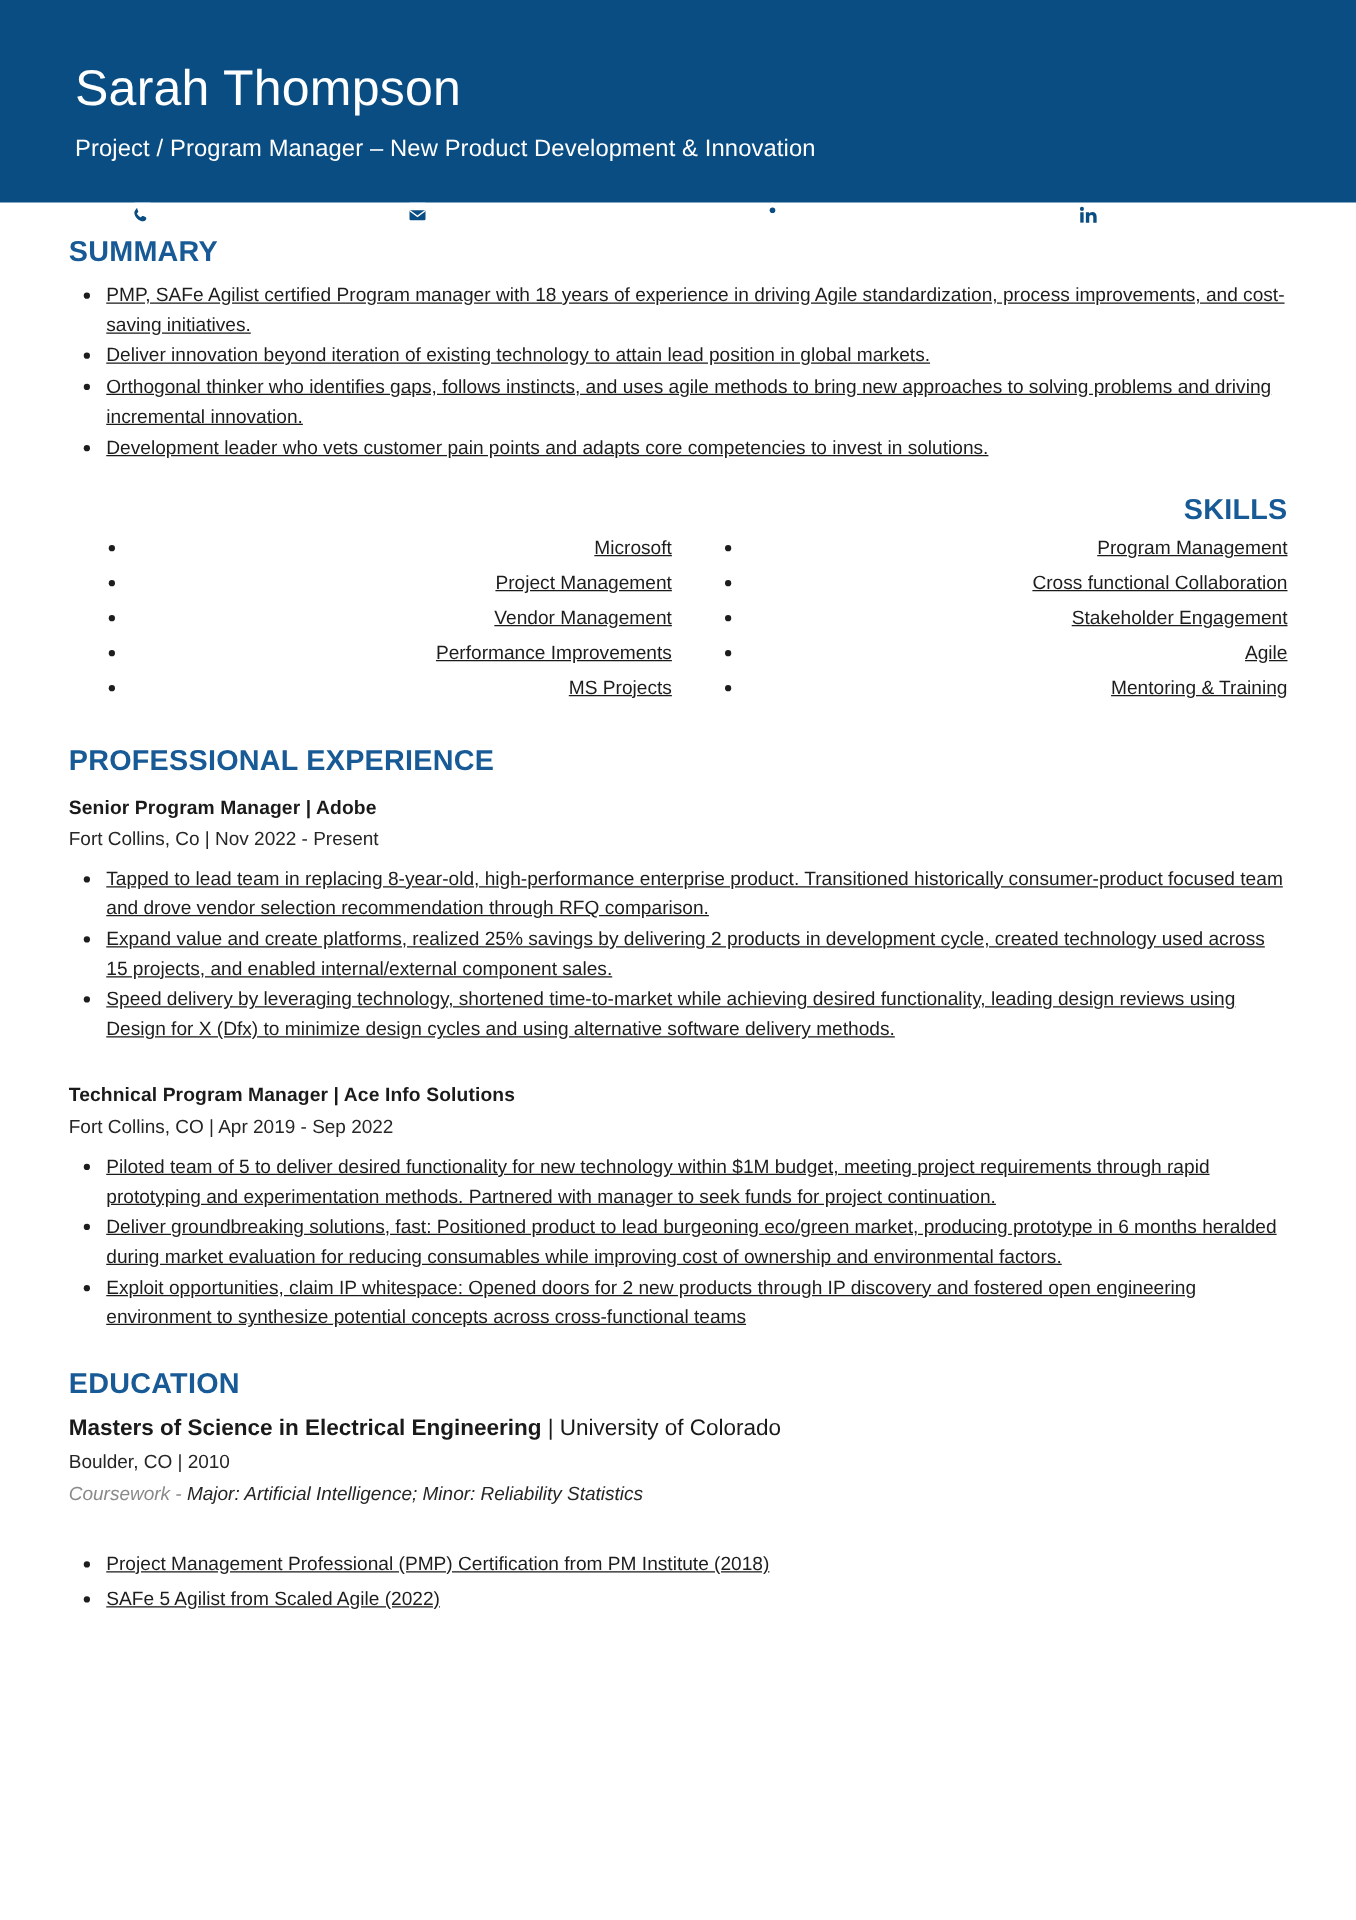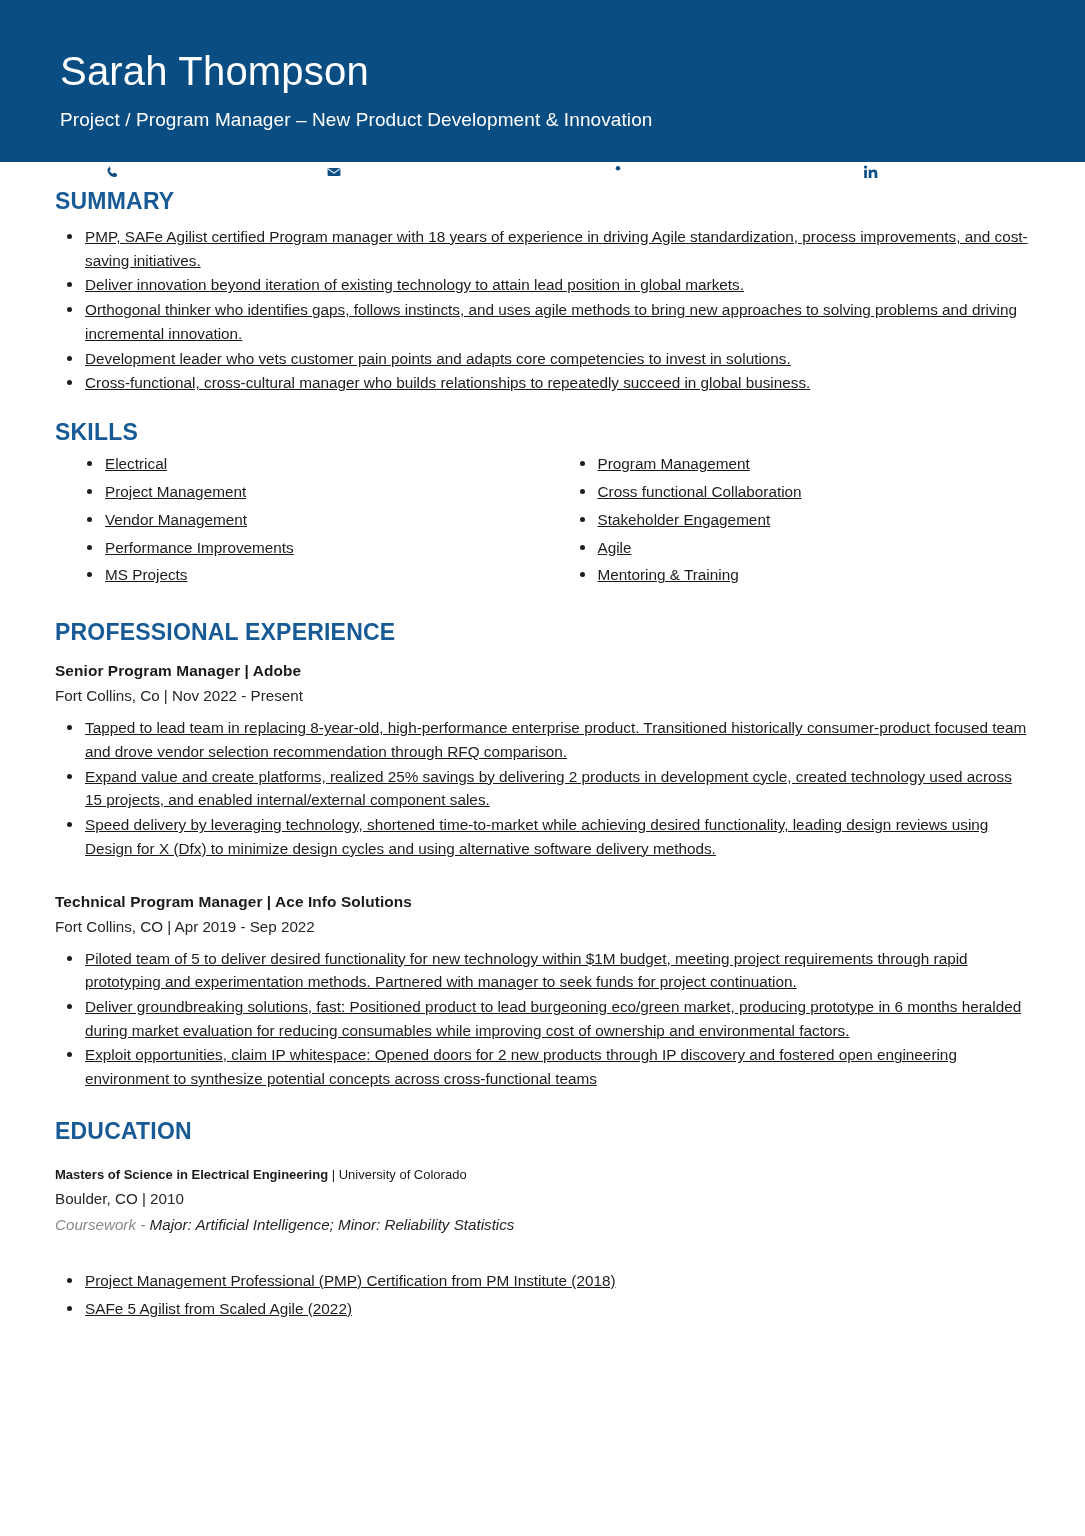--- a/index.html
+++ b/index.html
@@ -70,21 +70,21 @@
   }
   .section { margin-top: 0; }
   .section-title {
     color: #175a96;
     font-size: 23px;
     font-weight: bold;
     letter-spacing: 0.2px;
     margin: 0;
   }
   .sec-summary      { padding-top: 26px; }
-  .sec-skills       { padding-top: 23px; }
+  .sec-skills       { padding-top: 23px; text-align: right; }
   .sec-experience   { padding-top: 26px; }
   .sec-education    { padding-top: 26px; }
   .sec-certs        { padding-top: 25px; }
 
   ul.bul {
     margin: 10px 0 0 0;
     padding-left: 26px;
     list-style: none;
     text-decoration: underline;
   }
@@ -135,23 +135,23 @@
   .job-meta {
     font-size: 15.2px;
     color: #262626;
     margin-top: 7px;
   }
   .job ul.bul { margin-top: 12px; }
   .job.second { margin-top: 32px; }
 
   
   .edu-line1 {
-    font-size: 13px;
+    font-size: 18px;
     color: #1a1a1a;
-    margin-top: 22px;
+    margin-top: 12px;
   }
   .edu-line1 b { font-weight: bold; }
   .edu-line2 {
     font-size: 15.2px;
     color: #262626;
     margin-top: 8px;
   }
   .edu-line3 {
     font-size: 15.2px;
     color: #262626;
@@ -221,29 +221,28 @@
 
 <div class="page">
 
   <div class="section sec-summary">
     <div class="section-title">SUMMARY</div>
     <ul class="bul">
       <li>PMP, SAFe Agilist certified Program manager with 18 years of experience in driving Agile standardization, process improvements, and cost-saving initiatives.</li>
       <li>Deliver innovation beyond iteration of existing technology to attain lead position in global markets.</li>
       <li>Orthogonal thinker who identifies gaps, follows instincts, and uses agile methods to bring new approaches to solving problems and driving incremental innovation.</li>
       <li>Development leader who vets customer pain points and adapts core competencies to invest in solutions.</li>
-      <li>Cross-functional, cross-cultural manager who builds relationships to repeatedly succeed in global business.</li>
     </ul>
   </div>
 
   <div class="section sec-skills">
     <div class="section-title">SKILLS</div>
     <div class="skills-grid">
       <ul class="bul">
-        <li>Electrical</li>
+        <li>Microsoft</li>
         <li>Project Management</li>
         <li>Vendor Management</li>
         <li>Performance Improvements</li>
         <li>MS Projects</li>
       </ul>
       <ul class="bul">
         <li>Program Management</li>
         <li>Cross functional Collaboration</li>
         <li>Stakeholder Engagement</li>
         <li>Agile</li>

